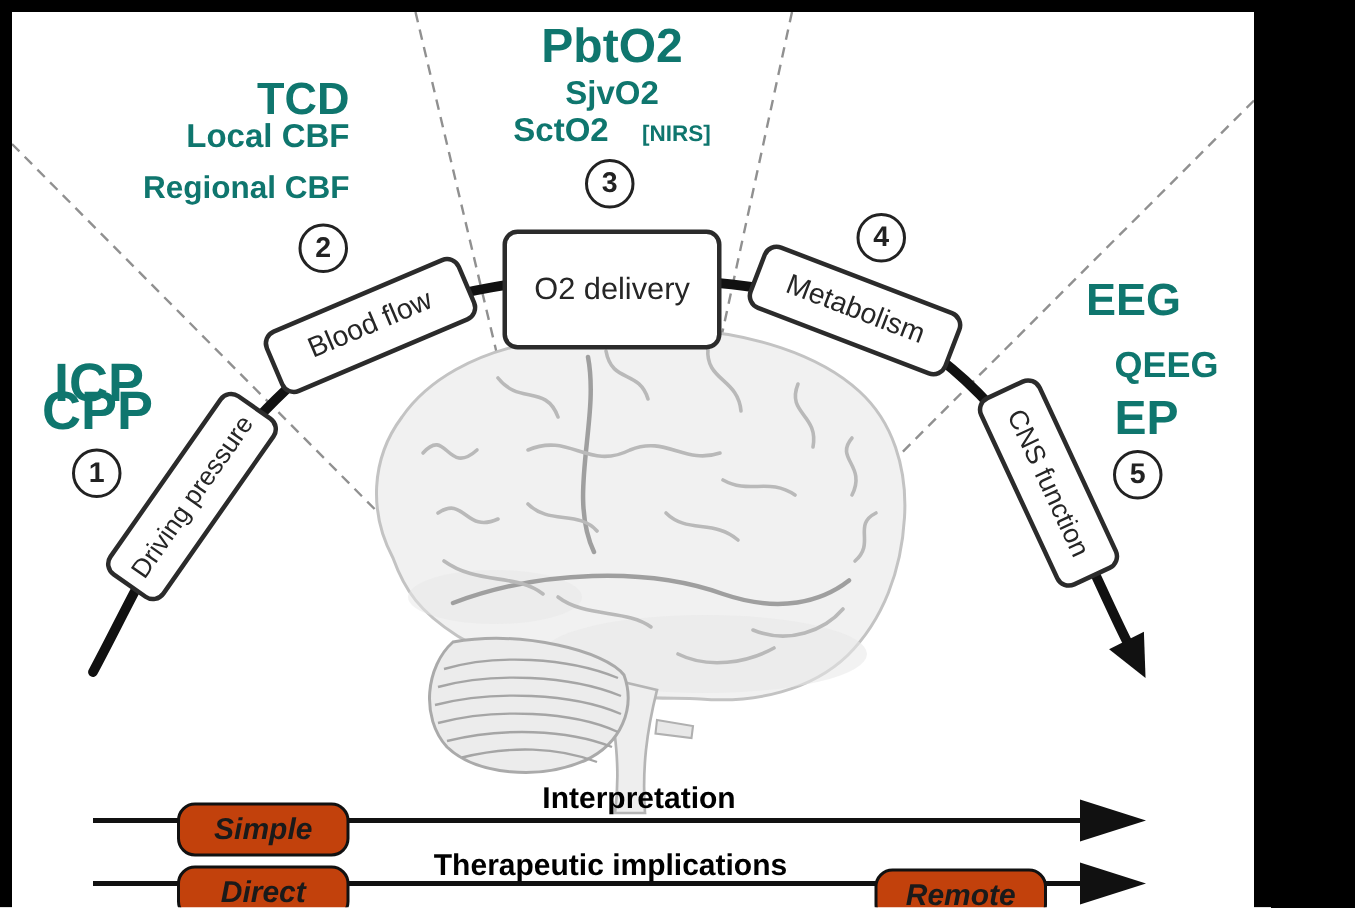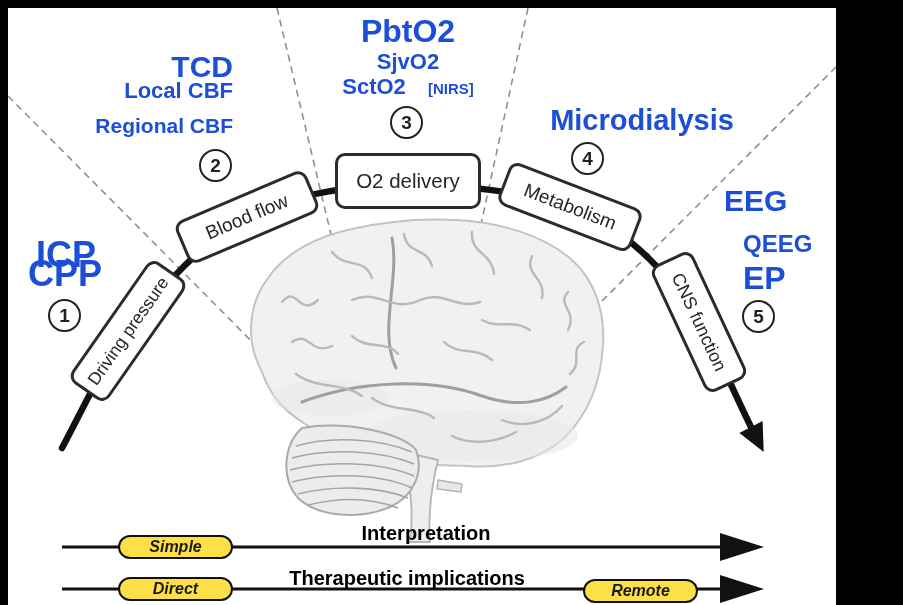--- a/index.html
+++ b/index.html
@@ -1,38 +1,38 @@
 <!DOCTYPE html>
 <html><head>
 <meta charset="utf-8">
 <style>
   html,body{margin:0;padding:0;background:#fff;}
   #canvas{
     position:relative;width:903px;height:605px;overflow:hidden;background:#ffffff;
     font-family:"Liberation Sans","DejaVu Sans",sans-serif;color:#2b2b2b;
   }
   .bar{position:absolute;background:#000;}
-  .lbl{position:absolute;white-space:nowrap;color:#1d4ed8;}
+  .lbl{position:absolute;white-space:nowrap;color:#0f766e;}
   .ctr{transform:translate(-50%,-50%);}
   .rt{text-align:left;}
   svg{position:absolute;left:0;top:0;}
   .stage-box{
     position:absolute;background:#ffffff;border:3px solid #2b2b2b;border-radius:10px;
     display:flex;align-items:center;justify-content:center;color:#262626;
     white-space:nowrap;box-sizing:border-box;
   }
   .num-circle{
     position:absolute;width:33px;height:33px;box-sizing:border-box;background:#fff;
     border:2.5px solid #222;border-radius:50%;display:flex;align-items:center;justify-content:center;
     font-size:19px;font-weight:600;color:#222;
   }
   .axis-pill{
-    position:absolute;height:24px;width:115px;box-sizing:border-box;background:#fde047;
+    position:absolute;height:36px;width:115px;box-sizing:border-box;background:#c2410c;
     border:2.5px solid #111;border-radius:12px;display:flex;align-items:center;justify-content:center;
-    font-style:italic;font-weight:700;font-size:16px;color:#1a1a1a;
+    font-style:italic;font-weight:700;font-size:20px;color:#1a1a1a;
   }
   .axis-title{position:absolute;font-weight:700;color:#000000;white-space:nowrap;transform:translate(-50%,-50%);}
   .big{font-weight:600;}
 </style>
 </head>
 <body>
 
 <div id="canvas">
 
   <svg width="903" height="605" viewBox="0 0 903 605">
@@ -114,21 +114,20 @@
   <div class="lbl rt big" style="right:670px;top:78px;font-size:22px;">Local CBF</div>
   <div class="lbl rt big" style="right:670px;top:114px;font-size:21px;">Regional CBF</div>
 
   <div class="lbl ctr big" style="left:408px;top:31px;font-size:32px;">PbtO2</div>
   <div class="lbl ctr big" style="left:408px;top:62px;font-size:22px;">SjvO2</div>
   <div class="lbl ctr big" style="left:408px;top:87px;font-size:22px;">
     <span>SctO2</span>
     <span style="font-size:15px;margin-left:16px;">[NIRS]</span>
   </div>
 
-  <div class="lbl ctr big" style="left:642px;top:120px;font-size:29px;">Microdialysis</div>
 
   <div class="lbl big" style="left:724px;top:184px;font-size:30px;line-height:33px;">EEG</div>
   <div class="lbl big" style="left:743px;top:227px;font-size:24px;line-height:33px;">QEEG</div>
   <div class="lbl big" style="left:743px;top:262px;font-size:32px;line-height:33px;">EP</div>
 
   <div class="num-circle" style="left:48px;top:299px;">
       <span>1</span>
     </div>
   <div class="num-circle" style="left:199px;top:149px;">
       <span>2</span>
@@ -138,21 +137,21 @@
     </div>
   <div class="num-circle" style="left:571px;top:142px;">
       <span>4</span>
     </div>
   <div class="num-circle" style="left:742px;top:300px;">
       <span>5</span>
     </div>
 
   <div class="stage-box" style="left:54px;top:308px;width:148px;height:46px;transform:rotate(-55deg);font-size:17.5px;">Driving pressure</div>
   <div class="stage-box" style="left:176px;top:194px;width:142px;height:46px;transform:rotate(-23deg);font-size:19px;">Blood flow</div>
-  <div class="stage-box" style="left:335px;top:153px;width:146px;height:56px;font-size:20.5px;">O2 delivery</div>
+  <div class="stage-box" style="left:335px;top:153px;width:146px;height:80px;font-size:20.5px;">O2 delivery</div>
   <div class="stage-box" style="left:499px;top:184px;width:142px;height:46px;transform:rotate(21deg);font-size:19px;">Metabolism</div>
   <div class="stage-box" style="left:629px;top:299px;width:140px;height:46px;transform:rotate(65deg);font-size:18px;">CNS function</div>
 
   <div class="axis-title" style="left:426px;top:533px;font-size:20px;">Interpretation</div>
   <div class="axis-pill" style="left:118px;top:535px;">Simple</div>
 
   <div class="axis-title" style="left:407px;top:578px;font-size:20px;">Therapeutic implications</div>
   <div class="axis-pill" style="left:118px;top:577px;">Direct</div>
   <div class="axis-pill" style="left:583px;top:579px;">Remote</div>
 

